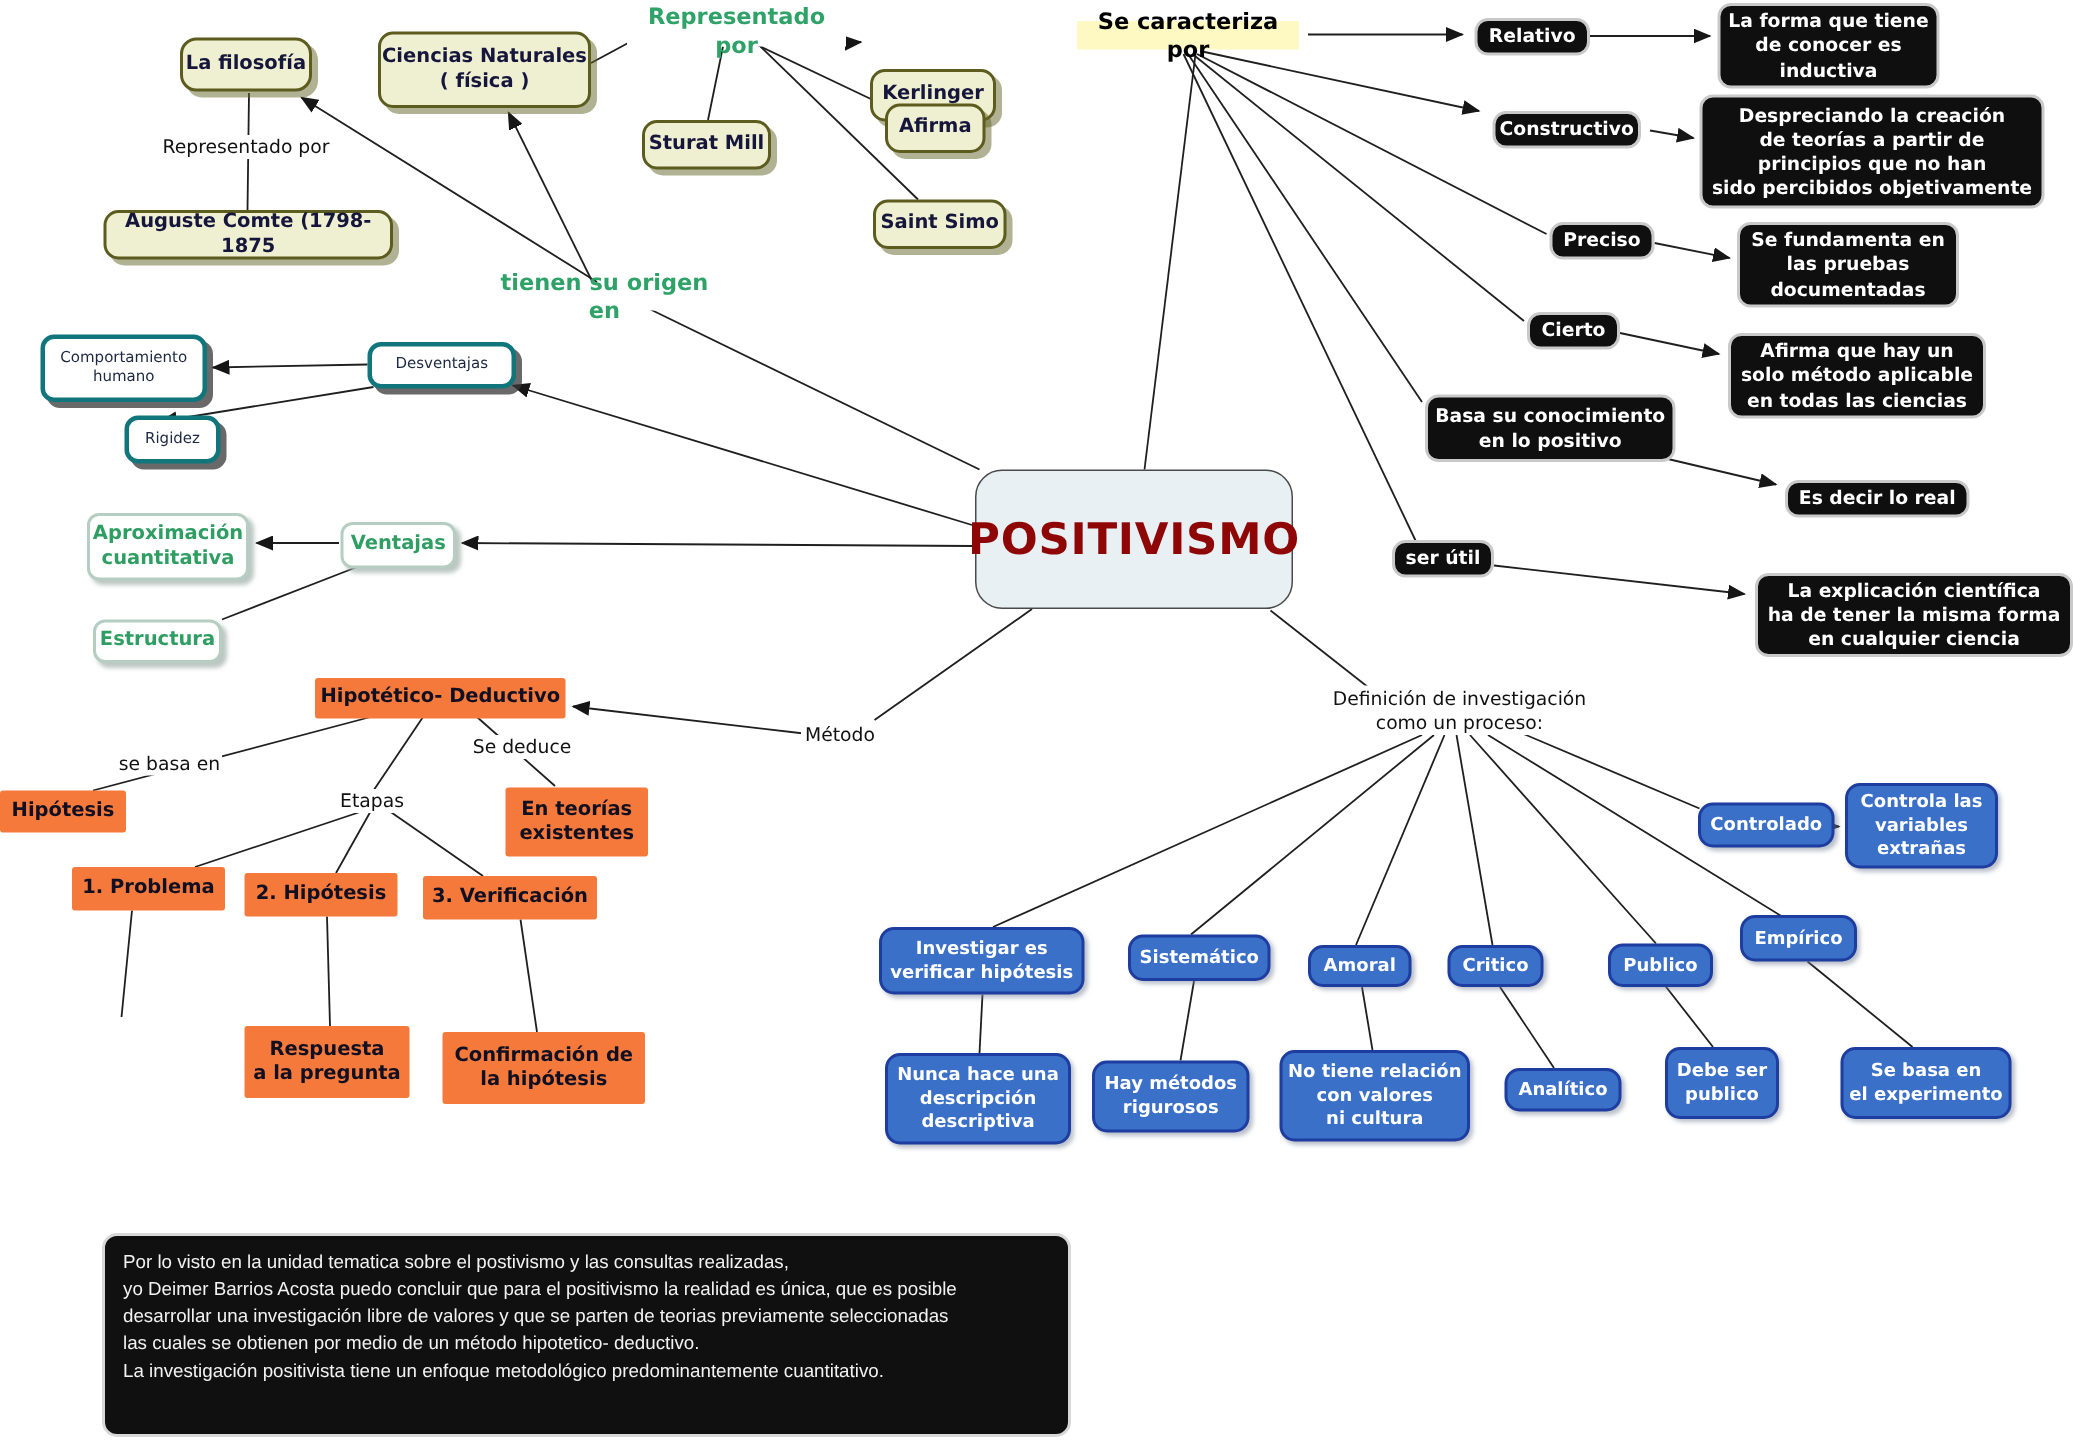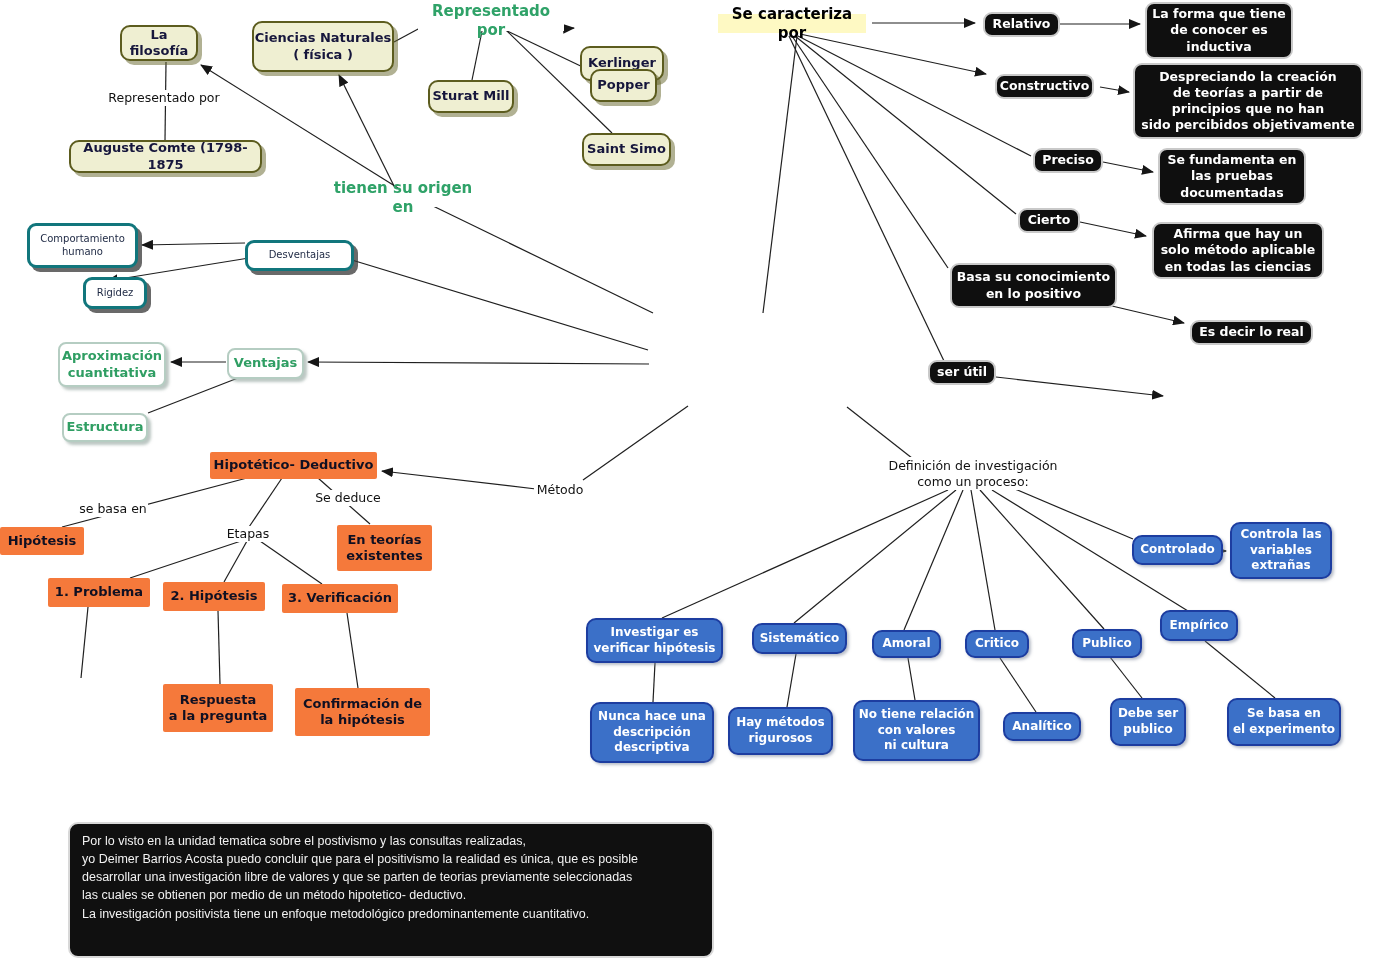--- a/index.html
+++ b/index.html
@@ -117,36 +117,37 @@
         <line x1="1215" y1="551" x2="1226" y2="551" marker-end="url(#arrow)"></line>
         <line x1="655" y1="663" x2="653" y2="702"></line>
         <line x1="796" y1="654" x2="787" y2="707"></line>
         <line x1="908" y1="658" x2="915" y2="700"></line>
         <line x1="1000" y1="658" x2="1036" y2="712"></line>
         <line x1="1110" y1="657" x2="1142" y2="698"></line>
         <line x1="1205" y1="641" x2="1275" y2="698"></line>
       </g>
   </svg>
 
-<div class="node olive" style="left: 120px; top: 25px; width: 78px; height: 36px;">La filosofía</div>
+<div class="node olive" style="left: 120px; top: 25px; width: 88px; height: 36px; border-radius: 11px;">La filosofía</div>
     <div class="node olive" style="left: 252px; top: 21px; width: 142px; height: 51px;">Ciencias Naturales
 ( física )</div>
     <div class="node olive" style="left: 580px; top: 15px; width: 84px; height: 35px; margin-top: 31px;">Kerlinger</div>
     <div class="node olive" style="left: 428px; top: 80px; width: 86px; height: 33px;">Sturat Mill</div>
-    <div class="node olive" style="left: 590px; top: 69px; width: 67px; height: 33px;">Popper</div>
+    <div class="node olive" style="left: 590px; top: 69px; width: 67px; height: 33px;">Afirma</div>
     <div class="node olive" style="left: 582px; top: 133px; width: 89px; height: 33px;">Saint Simo</div>
     <div class="node olive" style="left: 69px; top: 140px; width: 193px; height: 33px;">Auguste Comte (1798-1875</div>
     <div class="node teal" style="left: 27px; top: 223px; width: 111px; height: 45px;">Comportamiento
 humano</div>
     <div class="node teal" style="left: 38px; top: 277px; width: 64px; height: 32px; margin-left: 45px;">Rigidez</div>
-    <div class="node teal" style="left: 245px; top: 240px; width: 109px; height: 31px;">Desventajas</div>
+    <div class="node teal" style="left: 245px; top: 228px; width: 99px; height: 31px;">Desventajas</div>
     <div class="node sage" style="left: 58px; top: 342px; width: 108px; height: 45px;">Aproximación
 cuantitativa</div>
     <div class="node sage" style="left: 227px; top: 348px; width: 77px; height: 31px;">Ventajas</div>
     <div class="node sage" style="left: 62px; top: 413px; width: 86px; height: 29px;">Estructura</div>
+    <div class="node center" style="left: 650px; top: 313px; width: 212px; height: 93px;">POSITIVISMO</div>
     <div class="node black" style="left: 983px; top: 12px; width: 77px; height: 25px;">Relativo</div>
     <div class="node black" style="left: 1145px; top: 2px; width: 148px; height: 57px;">La forma que tiene
 de conocer es
 inductiva</div>
     <div class="node black" style="left: 995px; top: 74px; width: 99px; height: 25px;">Constructivo</div>
     <div class="node black" style="left: 1133px; top: 63px; width: 230px; height: 76px;">Despreciando la creación
 de teorías a partir de
 principios que no han
 sido percibidos objetivamente</div>
     <div class="node black" style="left: 1033px; top: 148px; width: 70px; height: 25px;">Preciso</div>
@@ -154,20 +155,23 @@
 las pruebas
 documentadas</div>
     <div class="node black" style="left: 1018px; top: 208px; width: 62px; height: 25px;">Cierto</div>
     <div class="node black" style="left: 1152px; top: 222px; width: 172px; height: 57px;">Afirma que hay un
 solo método aplicable
 en todas las ciencias</div>
     <div class="node black" style="left: 950px; top: 263px; width: 167px; height: 45px;">Basa su conocimiento
 en lo positivo</div>
     <div class="node black" style="left: 1190px; top: 320px; width: 123px; height: 25px;">Es decir lo real</div>
     <div class="node black" style="left: 928px; top: 360px; width: 68px; height: 25px;">ser útil</div>
+    <div class="node black" style="left: 1170px; top: 382px; width: 212px; height: 56px;">La explicación científica
+ha de tener la misma forma
+en cualquier ciencia</div>
     <div class="node orange" style="left: 210px; top: 452px; width: 167px; height: 27px;">Hipotético- Deductivo</div>
     <div class="node orange" style="left: 0px; top: 527px; width: 84px; height: 28px;">Hipótesis</div>
     <div class="node orange" style="left: 337px; top: 525px; width: 95px; height: 46px;">En teorías
 existentes</div>
     <div class="node orange" style="left: 48px; top: 578px; width: 102px; height: 29px;">1. Problema</div>
     <div class="node orange" style="left: 163px; top: 582px; width: 102px; height: 29px;">2. Hipótesis</div>
     <div class="node orange" style="left: 282px; top: 584px; width: 116px; height: 29px;">3. Verificación</div>
     <div class="node orange" style="left: 163px; top: 684px; width: 110px; height: 48px;">Respuesta
 a la pregunta</div>
     <div class="node orange" style="left: 295px; top: 688px; width: 135px; height: 48px;">Confirmación de

